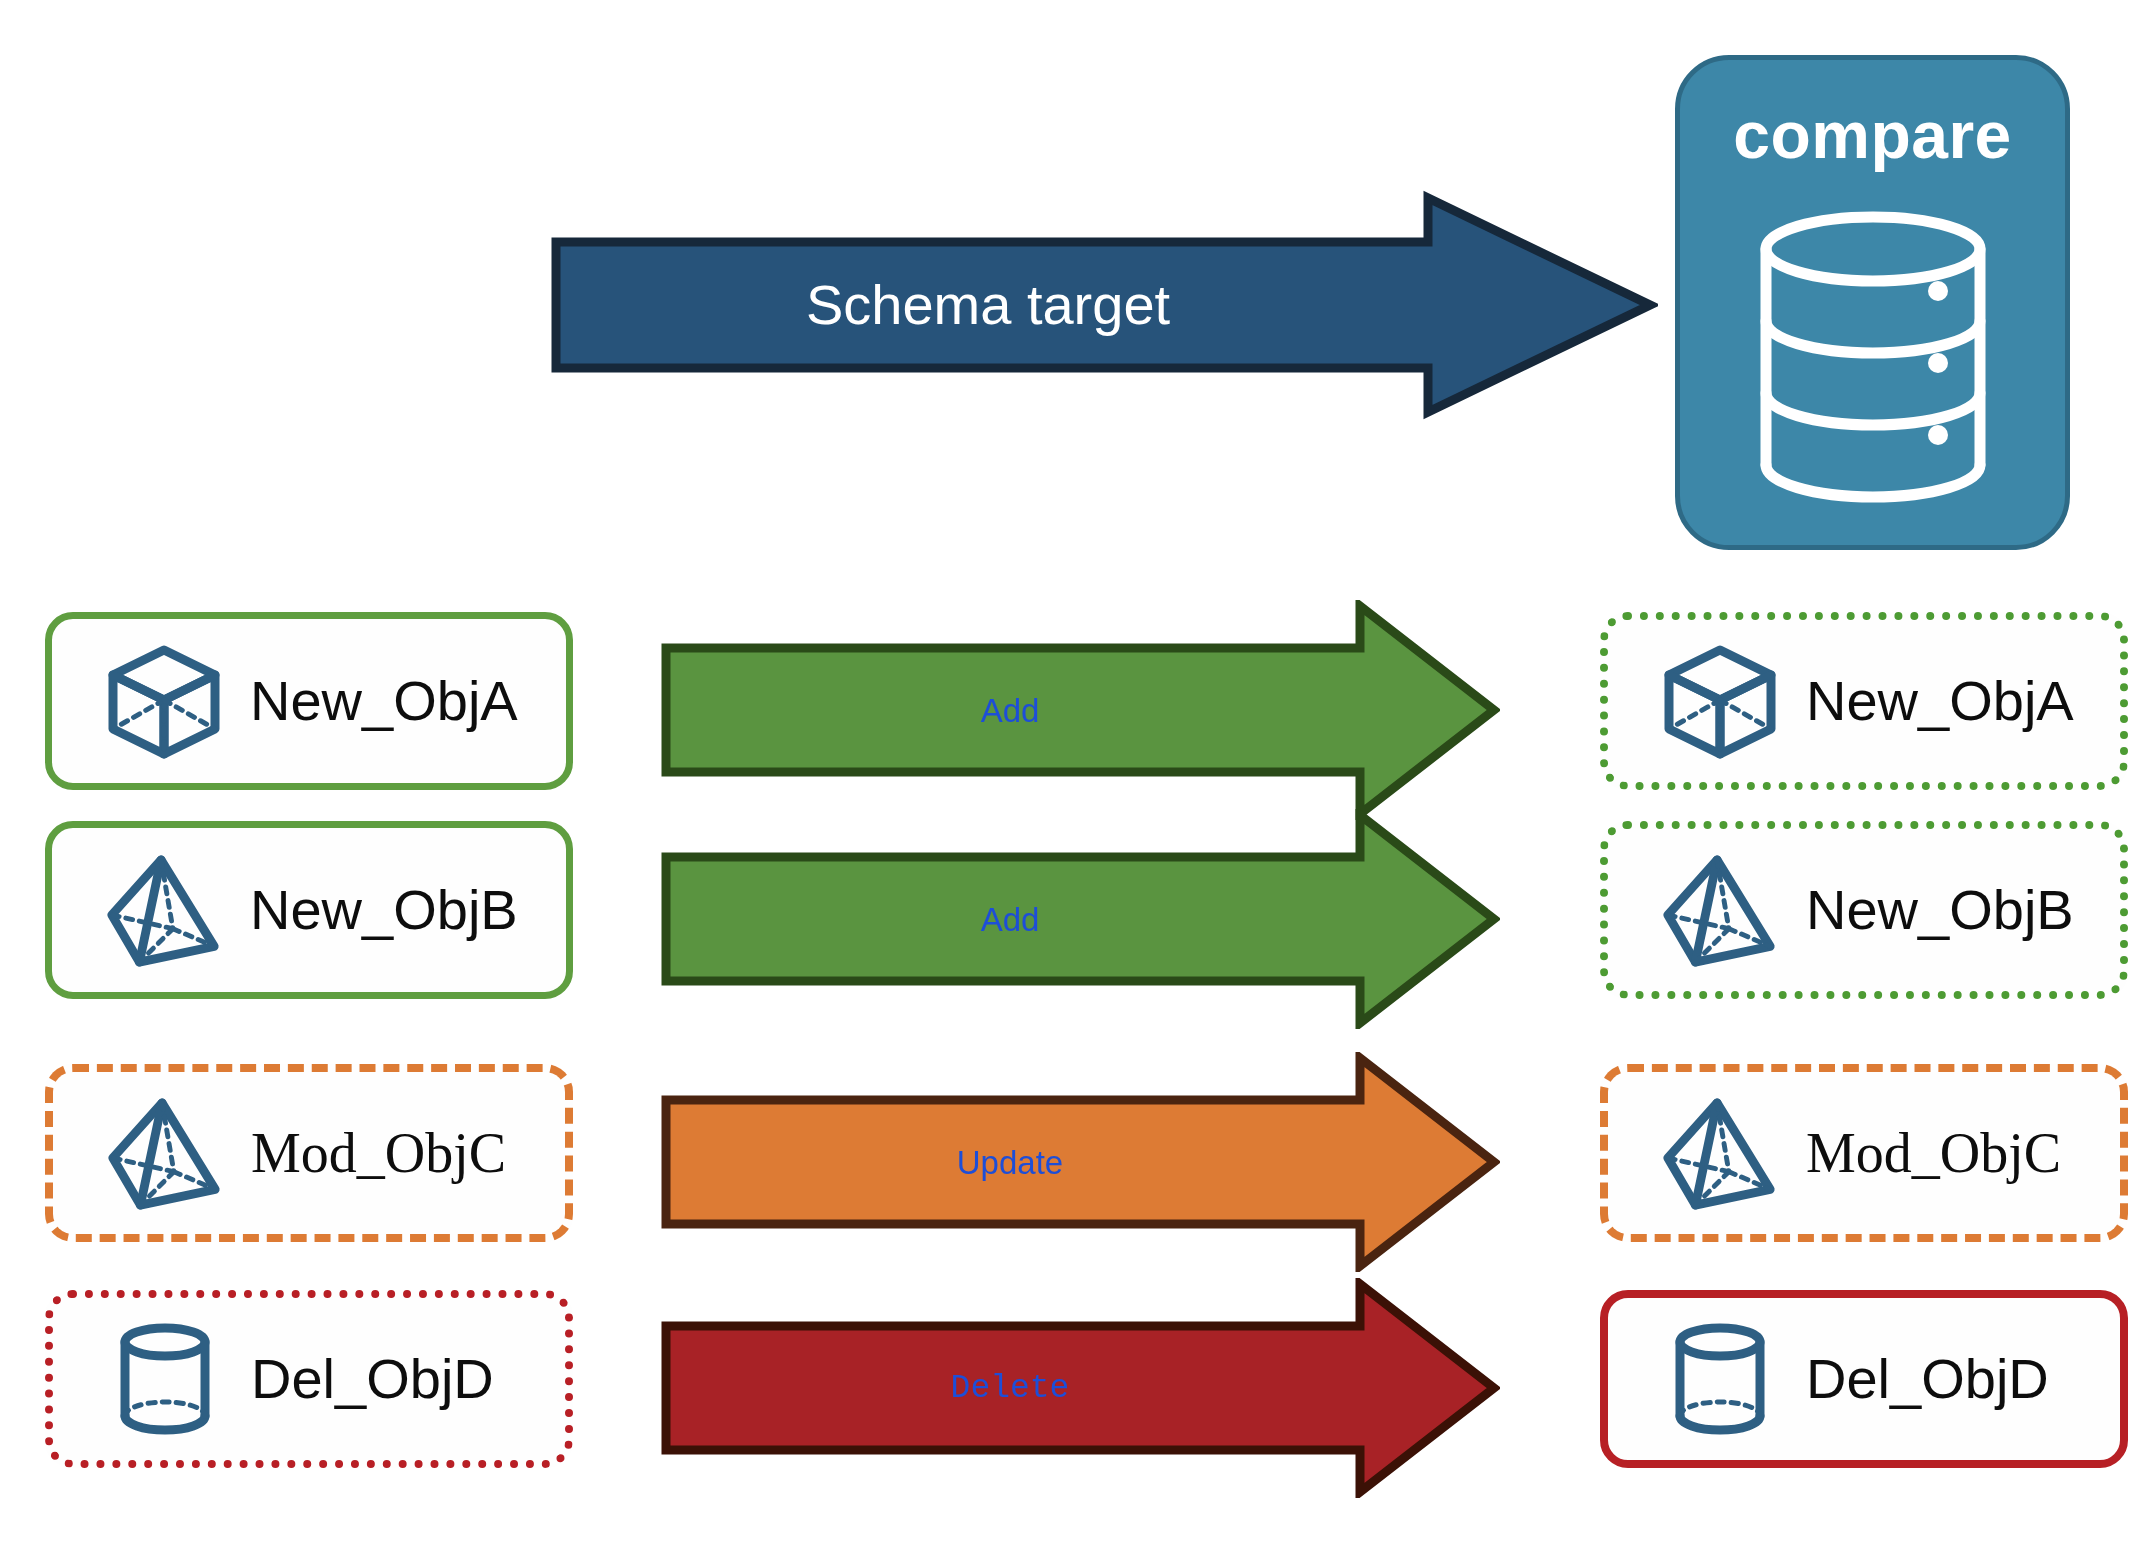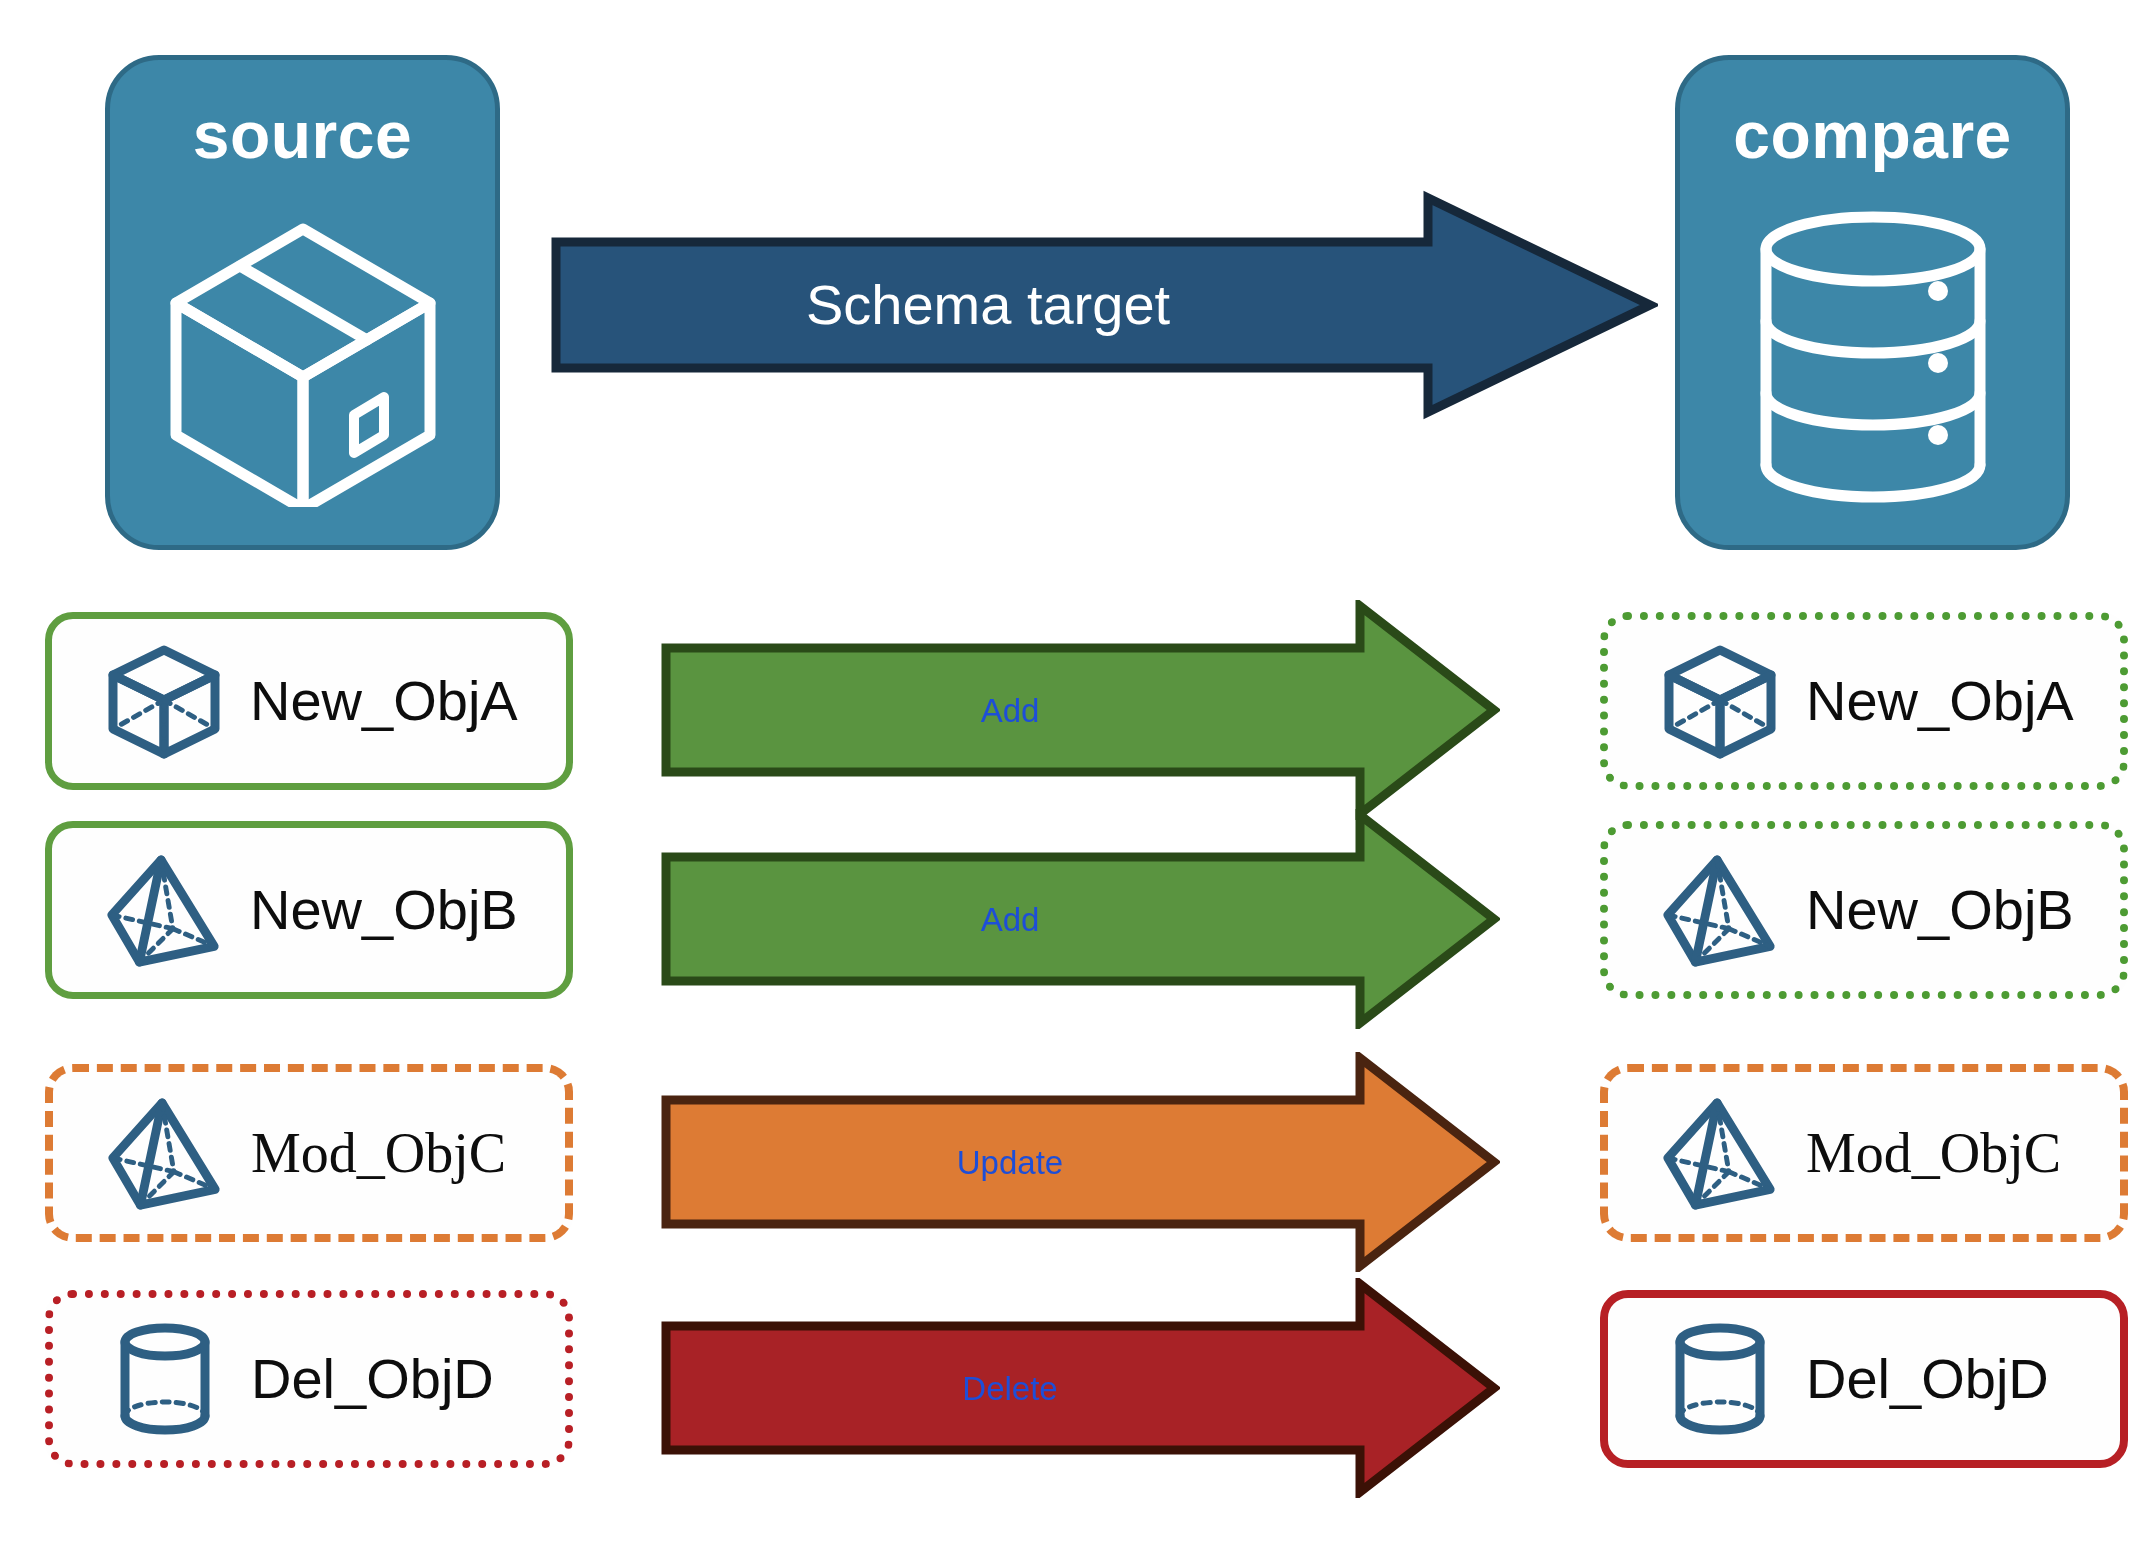--- a/index.html
+++ b/index.html
@@ -41,37 +41,20 @@
 
   .rowarrow{position:absolute;left:660px;top:-12px;}
   .rowarrow .ra-label{position:absolute;color:#1d4ed8;font-size:33px;
         line-height:1;white-space:nowrap;}
 </style>
 </head>
 <body>
 
 <div class="stage">
 
-  <div class="endpoint" style="left:105px;top:55px;width:395px;height:495px;background:#3d87a8;border:5px solid #2e6a86;">
-    <div class="ep-title">source</div>
-    <div class="ep-icon">
-      <svg width="290" height="300" viewBox="0 0 290 300" fill="none" stroke="#ffffff" stroke-width="11" stroke-linejoin="round" stroke-linecap="round">
-
-        <path d="M145 22 L272 96 L145 170 L18 96 Z"></path>
-
-        <path d="M18 96 L18 228 L145 302 L145 170 Z"></path>
-
-        <path d="M272 96 L272 228 L145 302 L145 170 Z"></path>
-
-        <path d="M82 59 L209 133"></path>
-
-        <path d="M196 208 L226 190 L226 228 L196 246 Z" stroke-width="10"></path>
-      </svg>
-    </div>
-  </div>
 
   <div class="bigarrow" style="left:548px;top:190px;width:1110px;height:230px;">
     <svg width="1110" height="230" viewBox="0 0 1110 230">
       <polygon points="8,52 880,52 880,8 1102,115 880,222 880,178 8,178" fill="#27537a" stroke="#16283a" stroke-width="9" stroke-linejoin="miter"></polygon>
     </svg>
     <div style="position:absolute;left:0;top:0;width:880px;height:230px;
                 display:flex;align-items:center;justify-content:center;
                 color:#ffffff;font-size:56px;line-height:1;">Schema target</div>
   </div>
 
@@ -231,21 +214,21 @@
           <path d="M10 96 A40 14 0 0 1 90 96" stroke-width="5" stroke-dasharray="7 7"></path>
         </svg>
       </span>
       <span class="c-label">Del_ObjD</span>
     </div>
 
     <div class="rowarrow">
       <svg width="840" height="220" viewBox="0 0 840 220">
         <polygon points="6,48 700,48 700,6 834,110 700,214 700,172 6,172" fill="#a82226" stroke="#3b1106" stroke-width="9" stroke-linejoin="miter"></polygon>
       </svg>
-      <div class="ra-label" style="left:0;top:0;width:700px;height:220px;display:flex;align-items:center;justify-content:center;">Delete</div>
+      <div class="ra-label" style="left:0;top:0;width:700px;height:220px;display:flex;align-items:center;justify-content:center;font-family:Liberation Mono, monospace;">Delete</div>
     </div>
 
     <div class="card tgt bd-solid-red" style="height:178px;">
       <span class="c-icon">
         <svg width="100" height="118" viewBox="0 0 100 118" fill="none" stroke="#2e5f83" stroke-width="9" stroke-linecap="round">
           <ellipse cx="50" cy="22" rx="40" ry="14"></ellipse>
           <path d="M10 22 L10 96"></path>
           <path d="M90 22 L90 96"></path>
           <path d="M10 96 A40 14 0 0 0 90 96"></path>
           <path d="M10 96 A40 14 0 0 1 90 96" stroke-width="5" stroke-dasharray="7 7"></path>

